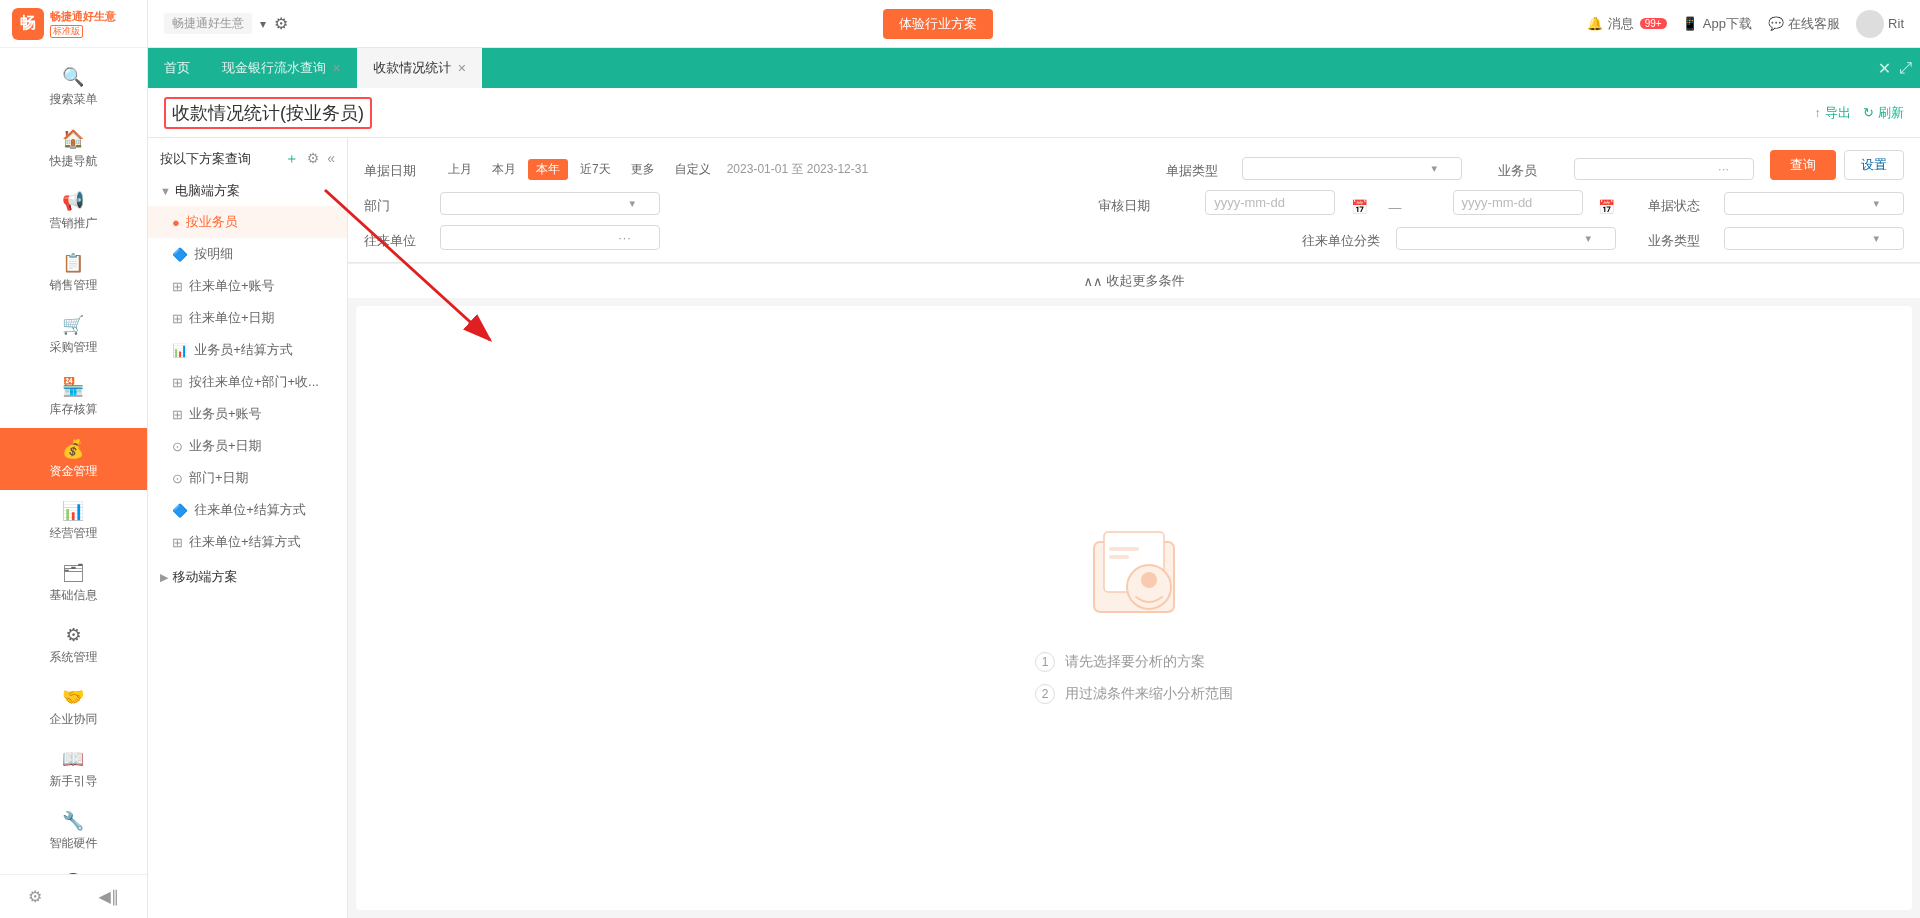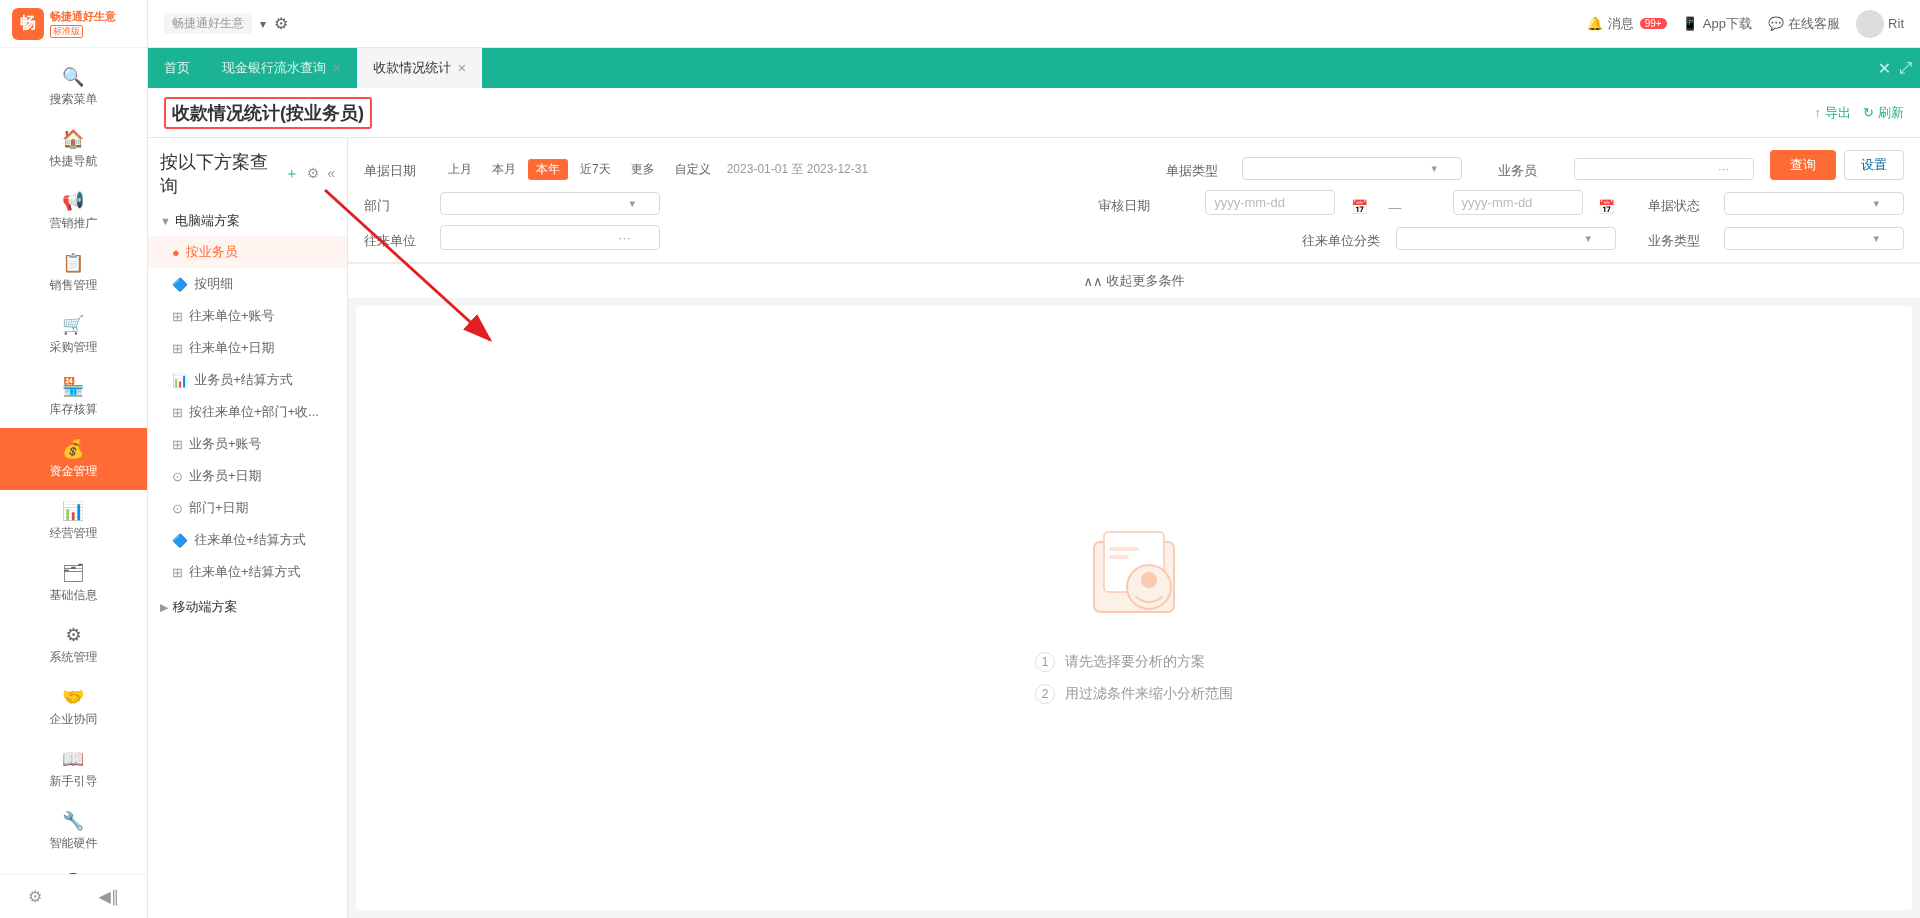--- a/index.html
+++ b/index.html
@@ -43,31 +43,31 @@
     .tab-item.active { background: #f5f5f5; color: #333; }
     .tab-home { color: rgba(255,255,255,0.9); }
     .tab-close { font-size: 11px; color: #999; cursor: pointer; }
     .tab-bar-right { margin-left: auto; display: flex; align-items: center; gap: 8px; padding-right: 8px; color: rgba(255,255,255,0.8); font-size: 16px; cursor: pointer; }
 
     
     .page-content { flex: 1; display: flex; flex-direction: column; overflow: hidden; background: #f5f5f5; }
 
     
     .page-title-bar { height: 50px; background: #fff; display: flex; align-items: center; padding: 0 16px; border-bottom: 1px solid #e8e8e8; justify-content: space-between; }
-    .page-title { font-size: 18px; color: #333; font-weight: 700; border: 2px solid #ff4d4f; padding: 2px 6px; border-radius: 3px; }
+    .page-title { font-size: 18px; color: #333; font-weight: 400; border: 2px solid #ff4d4f; padding: 2px 6px; border-radius: 3px; }
     .page-title-actions { display: flex; gap: 12px; }
     .title-action-btn { display: flex; align-items: center; gap: 4px; color: #1ab394; font-size: 13px; cursor: pointer; }
 
     
     .body-area { flex: 1; display: flex; overflow: hidden; }
 
     
     .left-panel { width: 200px; background: #fff; border-right: 1px solid #e8e8e8; display: flex; flex-direction: column; flex-shrink: 0; }
     .left-panel-header { padding: 12px 12px 8px; display: flex; align-items: center; justify-content: space-between; }
-    .left-panel-title { font-size: 18px; color: #333; }
+    .left-panel-title { font-size: 13px; color: #333; }
     .left-panel-actions { display: flex; gap: 8px; color: #999; font-size: 14px; cursor: pointer; }
     .scheme-group { padding: 0 0 4px 0; }
     .scheme-group-title { display: flex; align-items: center; gap: 4px; padding: 6px 12px; color: #333; font-size: 13px; cursor: pointer; }
     .scheme-group-title .arrow { color: #999; font-size: 11px; }
     .scheme-item { display: flex; align-items: center; gap: 6px; padding: 7px 12px 7px 24px; color: #666; font-size: 13px; cursor: pointer; }
     .scheme-item.active { color: #ff6b35; background: #fff5f0; }
     .scheme-item-icon { font-size: 13px; color: #999; }
     .scheme-item.active .scheme-item-icon { color: #ff6b35; }
     .mobile-group { color: #999; }
 
@@ -181,20 +181,23 @@
 </div>
 
 <div class="main">
 
   <div class="top-header">
     <div class="header-left">
       <span class="header-brand">畅捷通好生意</span>
       <span class="header-dropdown">▾</span>
       <span class="header-gear">⚙</span>
     </div>
+    <div style="flex:1; display:flex; justify-content:center;">
+      <button class="header-trial-btn">体验行业方案</button>
+    </div>
     <div class="header-right">
       <div class="header-icon-group">
         <span>🔔</span>
         <span>消息</span>
         <span class="header-badge">99+</span>
       </div>
       <div class="header-icon-group">
         <span>📱</span>
         <span>App下载</span>
       </div>

